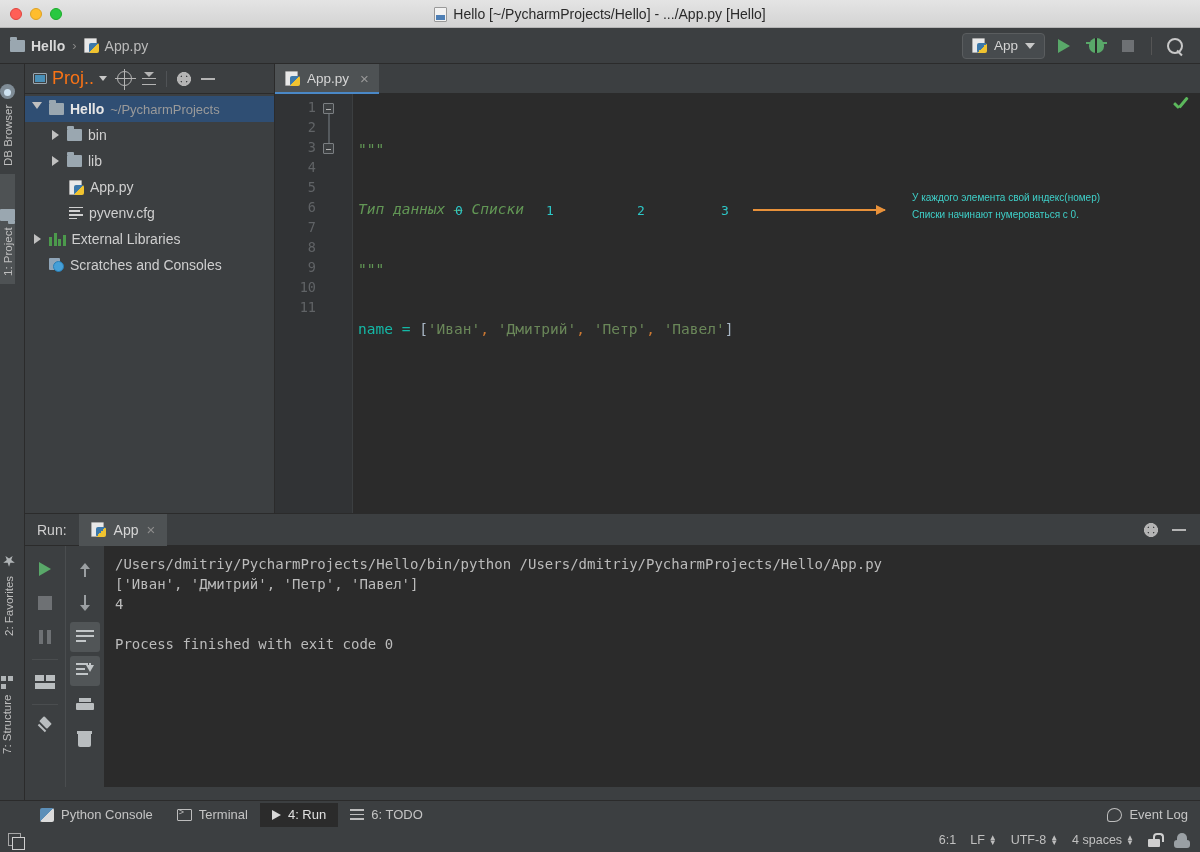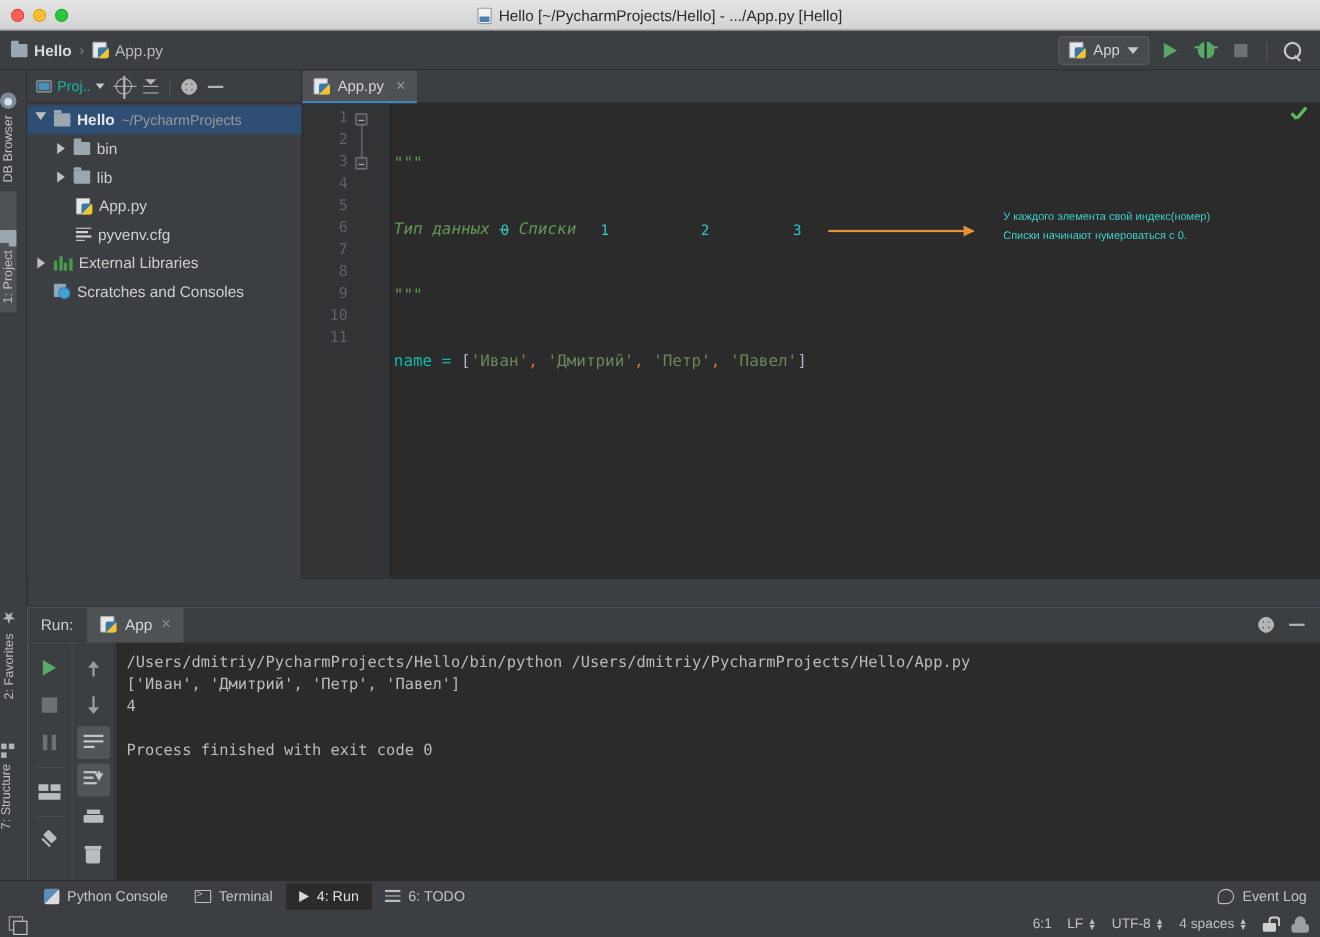--- a/index.html
+++ b/index.html
@@ -100,21 +100,21 @@
 
   
   .projpanel {
     position: absolute; left: 25px; top: 64px; width: 250px; height: 462px;
     background: #3c3f41; border-right: 1px solid #2b2b2b;
   }
   .proj-head {
     height: 30px; display: flex; align-items: center; gap: 10px;
     padding: 0 8px; border-bottom: 1px solid #2b2b2b;
   }
-  .proj-label { display: flex; align-items: center; gap: 5px; color: #14b8a6; font-size: 13px; }
+  .proj-label { display: flex; align-items: center; gap: 5px; color: #f97316; font-size: 18px; }
   .ic-window { width: 14px; height: 11px; border: 1.5px solid #9aa7b0; border-radius: 1px; position: relative; }
   .ic-window::after { content:""; position:absolute; left:1px; top:1px; right:1px; bottom:1px; background:#4a90b8; }
   .ic-target {
     width: 15px; height: 15px; border: 1.6px solid #b4b4b4; border-radius: 50%; position: relative;
   }
   .ic-target::before, .ic-target::after {
     content: ""; position: absolute; background: #b4b4b4;
   }
   .ic-target::before { left: -3px; top: 50%; width: 21px; height: 1.6px; margin-top: -0.8px; }
   .ic-target::after { top: -3px; left: 50%; height: 21px; width: 1.6px; margin-left: -0.8px; }
@@ -256,22 +256,22 @@
     content: ""; position: absolute; left: 1px; top: 7px; width: 7px; height: 3px;
     background: #5cb85c; transform: rotate(45deg); border-radius: 1px;
   }
   .okcheck::after {
     content: ""; position: absolute; left: 5px; top: 4px; width: 13px; height: 3.2px;
     background: #5cb85c; transform: rotate(-50deg); border-radius: 1px;
   }
 
   
   .runpanel {
-    position: absolute; left: 25px; top: 551px; width: 1175px; height: 274px;
-    background: #c4b5fd; border-top: 1px solid #2b2b2b;
+    position: absolute; left: 25px; top: 513px; width: 1175px; height: 274px;
+    background: #14b8a6; border-top: 1px solid #2b2b2b;
   }
   .run-head {
     height: 32px; display: flex; align-items: center; background: #3c3f41;
     border-bottom: 1px solid #2b2b2b;
   }
   .run-label { color: #cfcfcf; font-size: 14px; padding: 0 12px; }
   .run-tab {
     display: flex; align-items: center; gap: 8px; height: 32px; padding: 0 12px;
     background: #4e5254; color: #d6d6d6; font-size: 14px;
   }

